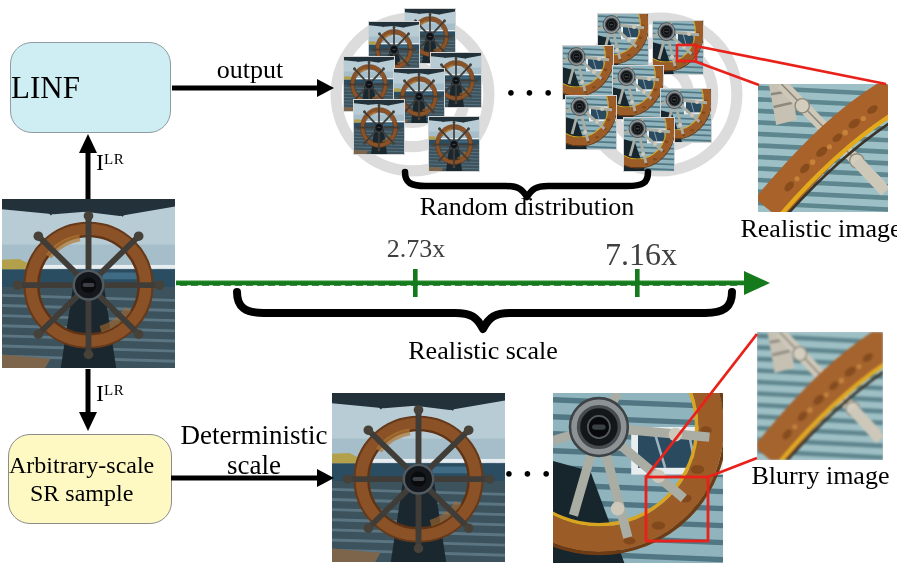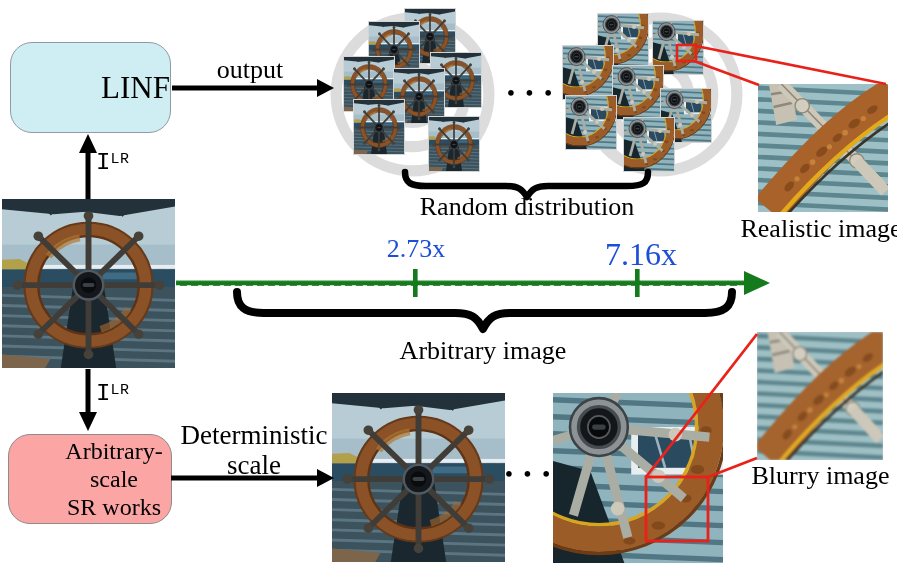--- a/index.html
+++ b/index.html
@@ -1,32 +1,32 @@
 <!DOCTYPE html>
 <html><head>
 <meta charset="utf-8">
 <style>
   html,body{margin:0;padding:0;background:#ffffff;}
   #figure{position:relative;width:897px;height:565px;background:#ffffff;overflow:hidden;
           font-family:"Liberation Serif", serif;color:#000;}
   .abs{position:absolute;}
-  .box{display:flex;align-items:center;justify-content:flex-end;text-align:center;
-       border-radius:22px;border:1.5px solid #8f9ba0;box-sizing:border-box;z-index:2;padding-left:48px;}
+  .box{display:flex;align-items:center;justify-content:flex-start;text-align:center;
+       border-radius:22px;border:1.5px solid #8f9ba0;box-sizing:border-box;z-index:2;}
   #linf-box{left:10px;top:42px;width:161px;height:91px;background:#cfeef3;font-size:31px;}
-  #sr-box{left:8px;top:434px;width:164px;height:90px;background:#fca5a5;border-color:#8c8c8c;
+  #sr-box{left:8px;top:434px;width:164px;height:90px;background:#fef9c3;border-color:#8c8c8c;
           font-size:24px;line-height:1.18;}
   .lbl{position:absolute;text-align:center;z-index:4;line-height:1.08;}
   .lbl2{line-height:1.12;}
-  .green{color:#1d4ed8;}
+  .green{color:#404040;}
   .imgbox{position:absolute;z-index:2;overflow:hidden;background:#b8ccd5;}
   .imgbox svg{display:block;width:100%;height:100%;}
   .thumb{border:1px solid #d4d4d4;background:#fff;box-sizing:border-box;}
   .spiral{position:absolute;z-index:1;}
   #overlay{position:absolute;left:0;top:0;z-index:3;pointer-events:none;}
-  .ilr{font-size:24px;font-family:Liberation Mono, monospace;}
+  .ilr{font-size:24px;}
   .ilr sup{font-size:15px;vertical-align:6px;letter-spacing:0.5px;}
   .dots{font-size:21px;font-weight:bold;letter-spacing:3px;z-index:4;}
   .blurwrap svg{filter:blur(1.3px) saturate(0.95);}
 </style>
 </head>
 <body>
 
 <div id="figure">
 
   <svg width="0" height="0" style="position:absolute">
@@ -190,21 +190,21 @@
   <svg class="spiral" style="left:572px;top:6px" width="177" height="177" viewBox="0 0 190 190">
       <use href="#spiral"></use>
     </svg>
 
   <div class="abs box" id="linf-box">
     <span>LINF</span>
   </div>
   <div class="abs box" id="sr-box">
     <span>
       <span>Arbitrary-scale</span><br>
-      <span>SR works</span>
+      <span>SR sample</span>
     </span>
   </div>
 
   <div class="imgbox" style="left:2px;top:199px;width:173px;height:169px">
     <svg viewBox="0 0 100 100" preserveAspectRatio="none">
         <use href="#wheel-full"></use>
       </svg>
   </div>
   <div class="imgbox" style="left:332px;top:393px;width:173px;height:169px">
     <svg viewBox="0 0 100 100" preserveAspectRatio="none">
@@ -354,21 +354,21 @@
     <span>I</span><sup>LR</sup>
   </div>
 
   <div class="lbl dots" style="left:500px;top:82px;width:62px">• • •</div>
 
   <div class="lbl" style="left:397px;top:193px;width:260px;font-size:26px">Random distribution</div>
 
   <div class="lbl green" style="left:383px;top:235px;width:66px;font-size:26px">2.73x</div>
   <div class="lbl green" style="left:605px;top:237px;width:66px;font-size:32px">7.16x</div>
 
-  <div class="lbl" style="left:363px;top:337px;width:240px;font-size:26px">Arbitrary image</div>
+  <div class="lbl" style="left:363px;top:337px;width:240px;font-size:26px">Realistic scale</div>
 
   <div class="lbl" style="left:737px;top:215px;width:168px;font-size:26px">Realistic image</div>
 
   <div class="lbl lbl2" style="left:180px;top:420px;width:148px;font-size:27px">
     <span>Deterministic</span><br>
     <span>scale</span>
   </div>
 
   <div class="lbl dots" style="left:498px;top:463px;width:62px">• • •</div>
 

